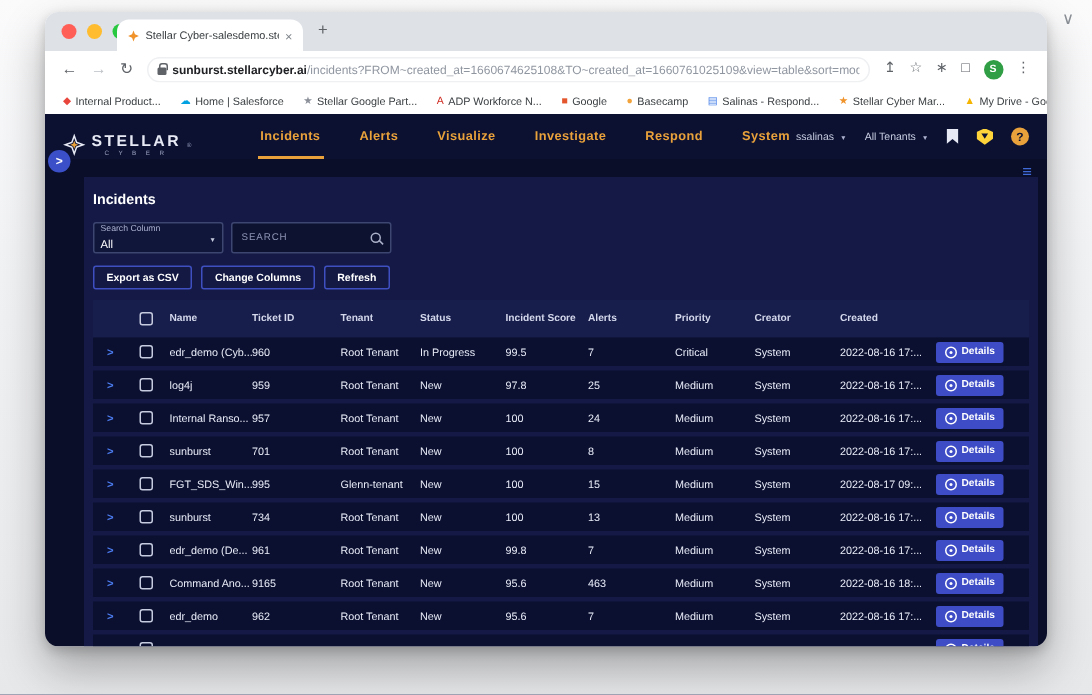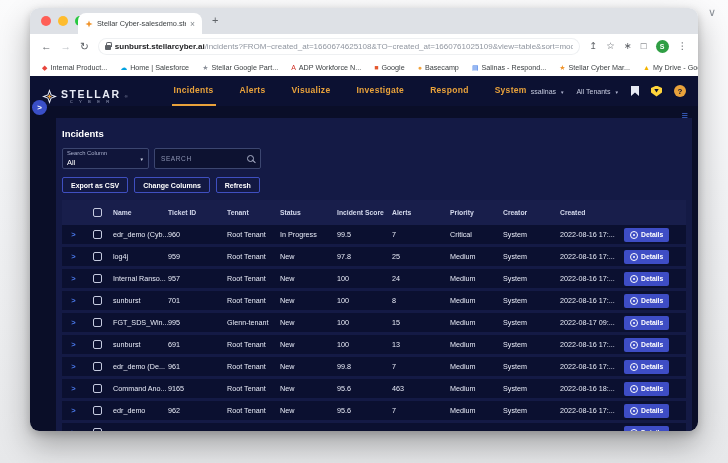--- a/index.html
+++ b/index.html
@@ -385,21 +385,21 @@
               <span class="details-btn">
                 <span class="eye"></span>
                 <span>Details</span>
               </span>
             </div>
 
             <div class="grid tr">
               <span class="chev">&gt;</span>
               <span class="cb"></span>
               <span class="td">sunburst</span>
-              <span class="td">691</span>
+              <span class="td">734</span>
               <span class="td">Root Tenant</span>
               <span class="td">New</span>
               <span class="td">100</span>
               <span class="td">13</span>
               <span class="td">Medium</span>
               <span class="td">System</span>
               <span class="td">2022-08-16 17:...</span>
               <span class="details-btn">
                 <span class="eye"></span>
                 <span>Details</span>

